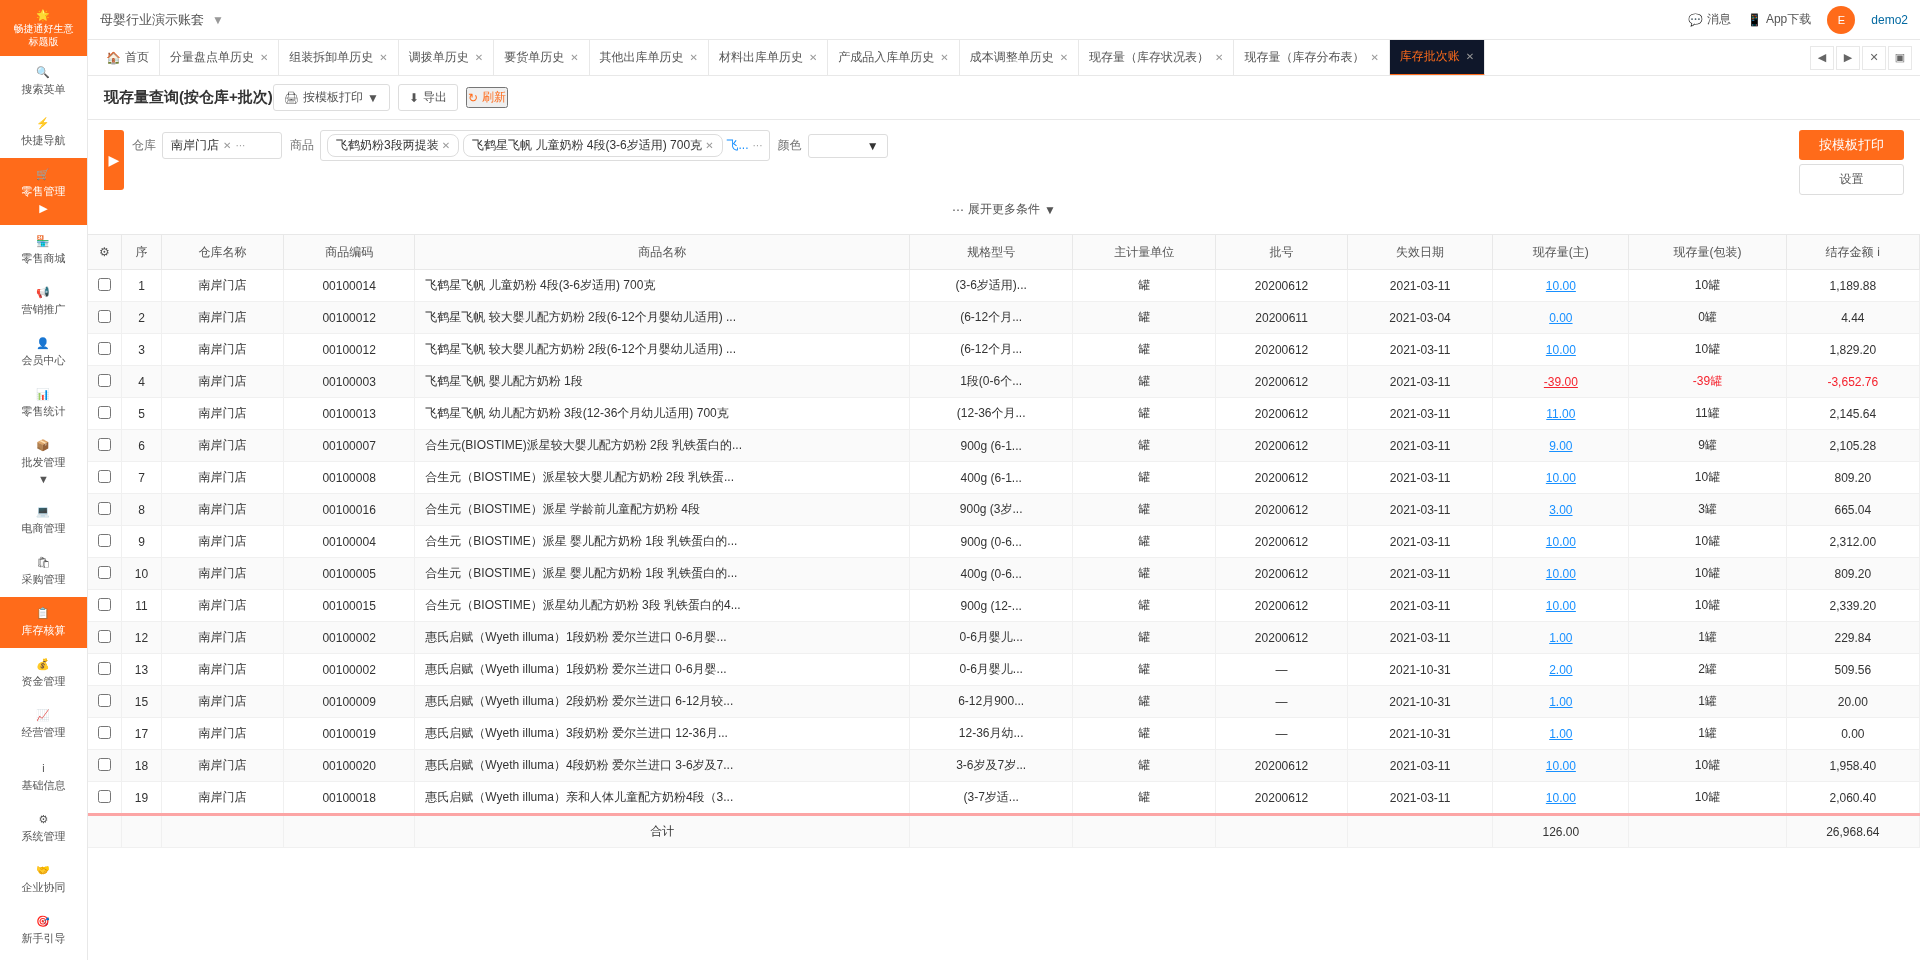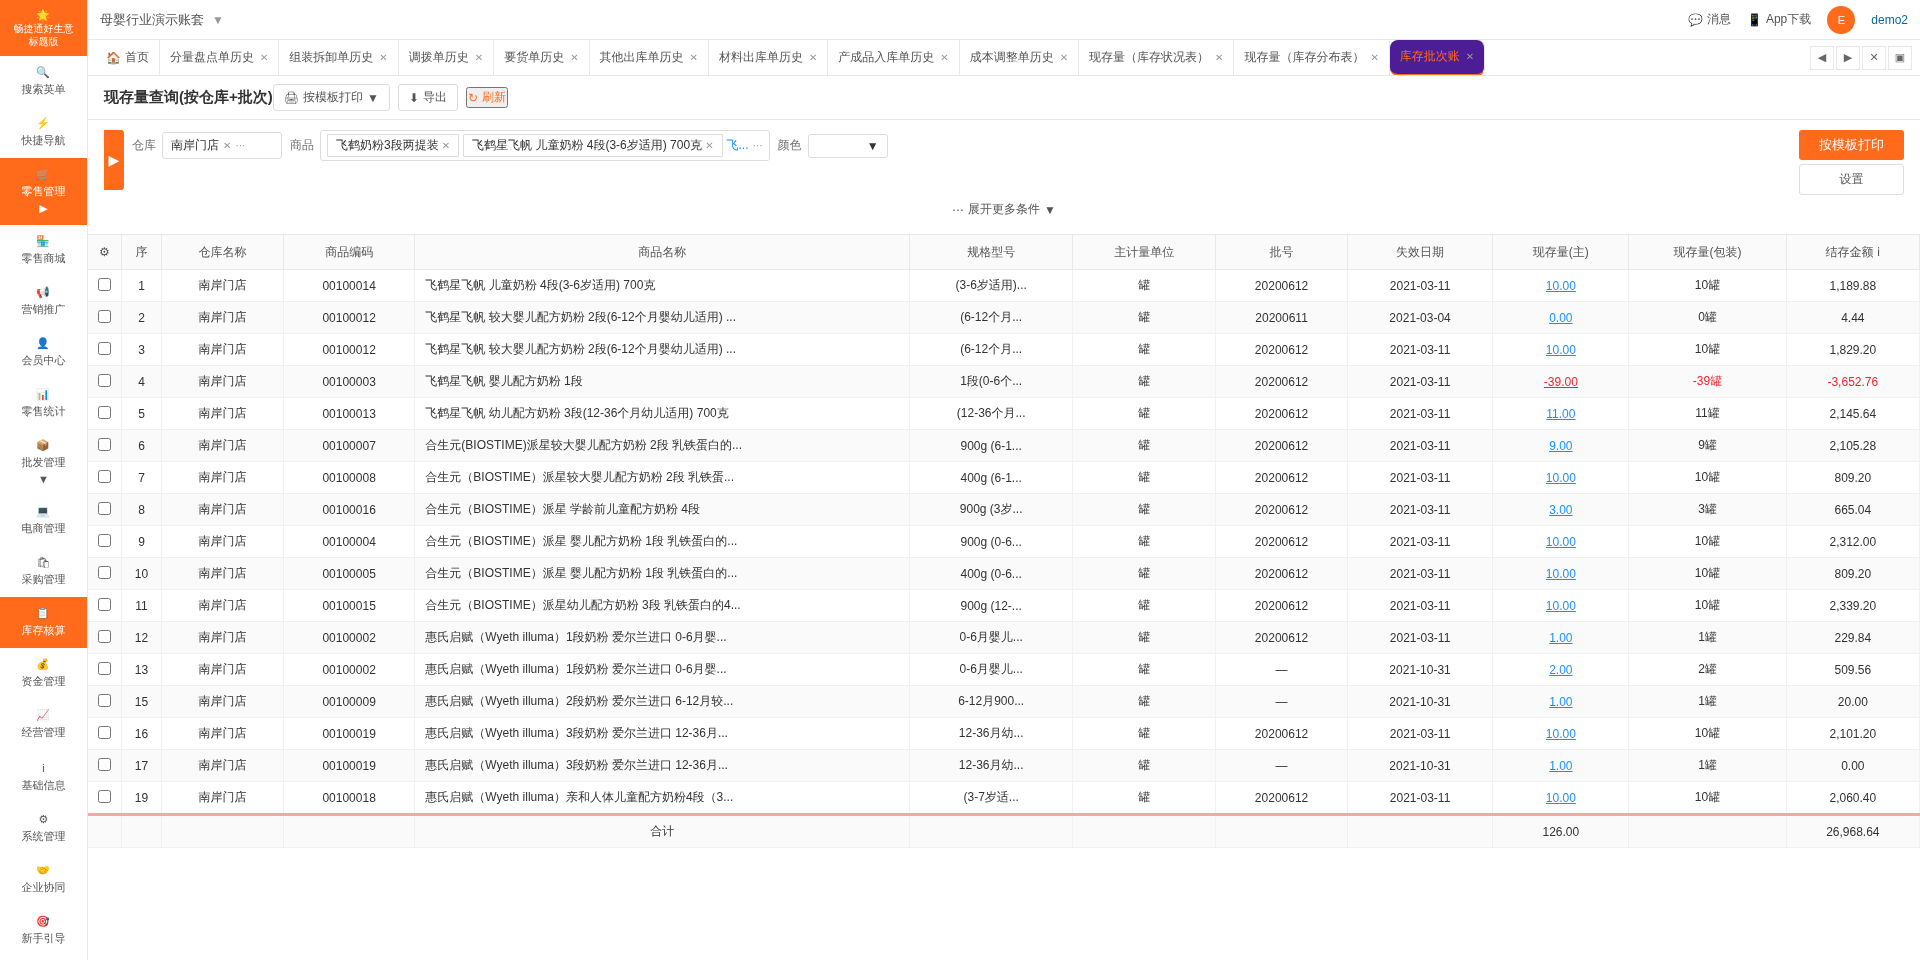--- a/index.html
+++ b/index.html
@@ -21,39 +21,39 @@
     .topbar-arrow { color: #999; font-size: 12px; cursor: pointer; }
     .topbar-right { display: flex; align-items: center; gap: 16px; }
     .topbar-msg { display: flex; align-items: center; gap: 4px; color: #555; font-size: 12px; cursor: pointer; }
     .topbar-app { display: flex; align-items: center; gap: 4px; color: #555; font-size: 12px; cursor: pointer; }
     .topbar-avatar { width: 28px; height: 28px; background: #ff6b1a; border-radius: 50%; display: flex; align-items: center; justify-content: center; color: #fff; font-size: 11px; cursor: pointer; }
     .topbar-username { color: #0369a1; font-size: 12px; cursor: pointer; }
 
     
     .tabbar { background: #fff; border-bottom: 1px solid #e8e8e8; display: flex; align-items: center; padding: 0 8px; height: 36px; flex-shrink: 0; overflow: hidden; }
     .tab-item { display: flex; align-items: center; gap: 4px; padding: 0 10px; height: 36px; border-right: 1px solid #e8e8e8; color: #555; font-size: 12px; cursor: pointer; white-space: nowrap; flex-shrink: 0; }
-    .tab-item.active { color: #ff6b1a; border-bottom: 2px solid #ff6b1a; background: #4c1d95; border-radius: 8px; }
+    .tab-item.active { color: #ff6b1a; border-bottom: 2px solid #ff6b1a; background: #0f172a; }
     .tab-item .close-btn { color: #999; font-size: 10px; cursor: pointer; margin-left: 2px; }
     .tab-nav { display: flex; align-items: center; gap: 2px; margin-left: auto; }
     .tab-nav-btn { width: 24px; height: 24px; display: flex; align-items: center; justify-content: center; border: 1px solid #e8e8e8; cursor: pointer; color: #666; font-size: 11px; background: #fff; }
 
     
     .page-header { background: #fff; padding: 8px 16px; display: flex; align-items: center; justify-content: flex-start; border-bottom: 1px solid #e8e8e8; flex-shrink: 0; }
     .page-title { font-size: 15px; font-weight: bold; color: #333; }
     .page-actions { display: flex; align-items: center; gap: 8px; }
     .btn-print { display: flex; align-items: center; gap: 4px; color: #555; font-size: 12px; cursor: pointer; border: 1px solid #ddd; padding: 4px 10px; border-radius: 3px; background: #fff; }
     .btn-export { display: flex; align-items: center; gap: 4px; color: #555; font-size: 12px; cursor: pointer; border: 1px solid #ddd; padding: 4px 10px; border-radius: 3px; background: #fff; }
     .btn-refresh { display: flex; align-items: center; gap: 4px; color: #ff6b1a; font-size: 12px; cursor: pointer; }
 
     
     .filter-area { background: #fff; padding: 10px 16px; border-bottom: 1px solid #e8e8e8; flex-shrink: 0; }
     .filter-item { display: flex; align-items: center; gap: 6px; }
     .filter-label { color: #737373; font-size: 12px; white-space: nowrap; }
     .filter-input { border: 1px solid #ddd; border-radius: 3px; padding: 4px 8px; font-size: 12px; color: #333; background: #fff; display: flex; align-items: center; gap: 4px; min-width: 120px; }
-    .filter-tag { display: flex; align-items: center; gap: 3px; background: #fff; border: 1px solid #ddd; border-radius: 1px; padding: 2px 8px; font-size: 12px; color: #333; }
+    .filter-tag { display: flex; align-items: center; gap: 3px; background: #fff; border: 1px solid #ddd; border-radius: 8px; padding: 2px 8px; font-size: 12px; color: #333; }
     .expand-row { display: flex; justify-content: center; padding: 6px 0; }
     .expand-btn { display: flex; align-items: center; gap: 4px; color: #555; font-size: 12px; cursor: pointer; }
 
     .btn-query { background: #ff6b1a; color: #fff; border: none; padding: 6px 20px; border-radius: 3px; font-size: 13px; cursor: pointer; }
     .btn-settings { background: #fff; color: #555; border: 1px solid #ddd; padding: 6px 16px; border-radius: 3px; font-size: 12px; cursor: pointer; }
 
     .filter-right-btns { display: flex; flex-direction: column; gap: 4px; margin-left: auto; }
 
     
     .table-area { flex: 1; overflow-y: auto; background: #fff; }
@@ -524,48 +524,48 @@
       <td>6-12月900...</td>
       <td>罐</td>
       <td>—</td>
       <td>2021-10-31</td>
       <td class="link-style ">1.00</td>
       <td class="">1罐</td>
       <td class="">20.00</td>
     </tr>
           <tr>
       <td><input type="checkbox" style=""></td>
-      <td>16</td>
-      <td>南岸门店</td>
-      <td>00100019</td>
-      <td class="col-name" title="惠氏启赋（Wyeth illuma）3段奶粉 爱尔兰进口 12-36月...">惠氏启赋（Wyeth illuma）3段奶粉 爱尔兰进口 12-36月...</td>
-      <td>12-36月幼...</td>
-      <td>罐</td>
-      <td>20200612</td>
-      <td>2021-03-11</td>
-      <td class="link-style ">10.00</td>
-      <td class="">10罐</td>
-      <td class="">2,101.20</td>
-    </tr>
-          <tr>
-      <td><input type="checkbox" style=""></td>
       <td>17</td>
       <td>南岸门店</td>
       <td>00100019</td>
       <td class="col-name" title="惠氏启赋（Wyeth illuma）3段奶粉 爱尔兰进口 12-36月...">惠氏启赋（Wyeth illuma）3段奶粉 爱尔兰进口 12-36月...</td>
       <td>12-36月幼...</td>
       <td>罐</td>
       <td>—</td>
       <td>2021-10-31</td>
       <td class="link-style ">1.00</td>
       <td class="">1罐</td>
       <td class="">0.00</td>
     </tr>
           <tr>
       <td><input type="checkbox" style=""></td>
+      <td>18</td>
+      <td>南岸门店</td>
+      <td>00100020</td>
+      <td class="col-name" title="惠氏启赋（Wyeth illuma）4段奶粉 爱尔兰进口 3-6岁及7...">惠氏启赋（Wyeth illuma）4段奶粉 爱尔兰进口 3-6岁及7...</td>
+      <td>3-6岁及7岁...</td>
+      <td>罐</td>
+      <td>20200612</td>
+      <td>2021-03-11</td>
+      <td class="link-style ">10.00</td>
+      <td class="">10罐</td>
+      <td class="">1,958.40</td>
+    </tr>
+          <tr>
+      <td><input type="checkbox" style=""></td>
       <td>19</td>
       <td>南岸门店</td>
       <td>00100018</td>
       <td class="col-name" title="惠氏启赋（Wyeth illuma）亲和人体儿童配方奶粉4段（3...">惠氏启赋（Wyeth illuma）亲和人体儿童配方奶粉4段（3...</td>
       <td>(3-7岁适...</td>
       <td>罐</td>
       <td>20200612</td>
       <td>2021-03-11</td>
       <td class="link-style ">10.00</td>
       <td class="">10罐</td>

